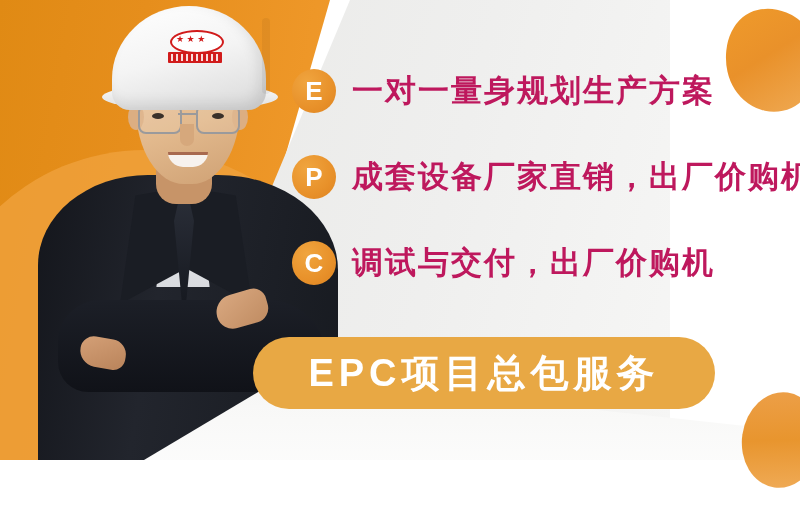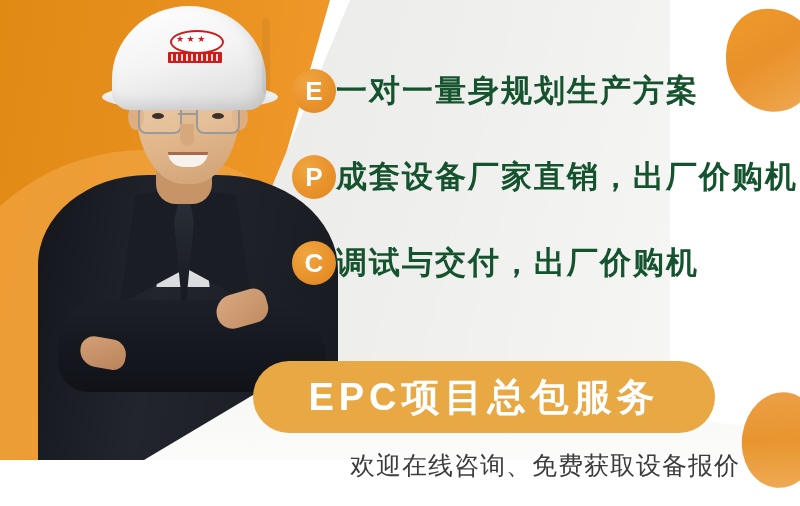--- a/index.html
+++ b/index.html
@@ -330,38 +330,38 @@
     border-radius: 50%;
     background: radial-gradient(circle at 34% 30%, #F0A53F 0%, #E8912A 60%, #DE8320 100%);
     color: #ffffff;
     font-size: 26px;
     font-weight: bold;
     line-height: 44px;
     text-align: center;
     letter-spacing: 0;
   }
   .feature-text {
-    color: #14532d;
+    margin-left: 16px;
+    color: #be185d;
     font-size: 31px;
     font-weight: bold;
     letter-spacing: 2px;
     white-space: nowrap;
   }
 
   
   .epc-pill {
     position: absolute;
     left: 253px; top: 337px;
     width: 462px; height: 72px;
     background: #E8A844;
     border-radius: 36px;
     display: flex;
     align-items: center;
     justify-content: center;
-    margin-top: 24px;
   }
   .epc-label {
     color: #ffffff;
     font-size: 38px;
     font-weight: bold;
     letter-spacing: 5px;
     white-space: nowrap;
   }
 
   
@@ -440,15 +440,14 @@
     <div class="feature-row">
       <div class="feature-badge">C</div>
       <div class="feature-text">调试与交付，出厂价购机</div>
     </div>
   </div>
 
   <div class="epc-pill">
     <div class="epc-label">EPC项目总包服务</div>
   </div>
 
-  <div class="tagline">欢迎在线咨询、免费获取设备报价</div>
 
 </div>
 
 </body></html>

